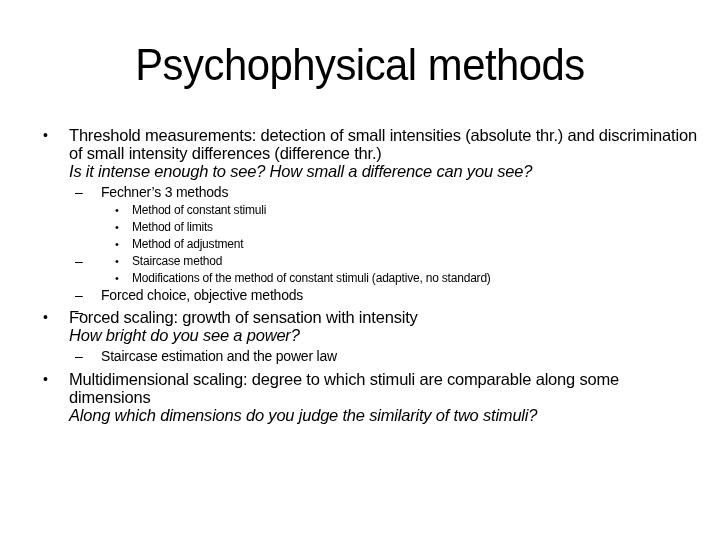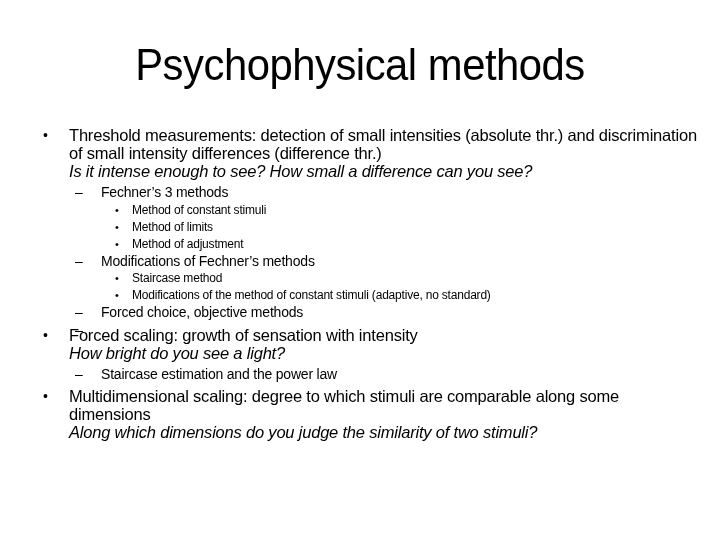--- a/index.html
+++ b/index.html
@@ -43,21 +43,20 @@
   <div class="l3">
     <span class="bul">•</span>
     <span>Method of limits</span>
   </div>
   <div class="l3">
     <span class="bul">•</span>
     <span>Method of adjustment</span>
   </div>
   <div class="l2">
     <span class="bul">–</span>
-    <span>Modifications of Fechner’s methods</span>
   </div>
   <div class="l3">
     <span class="bul">•</span>
     <span>Staircase method</span>
   </div>
   <div class="l3">
     <span class="bul">•</span>
     <span>Modifications of the method of constant stimuli (adaptive, no standard)</span>
   </div>
   <div class="l2">
@@ -68,21 +67,21 @@
     <span class="bul">–</span>
   </div>
   <div class="l2">
     <span class="bul">–</span>
   </div>
 
   <div class="gap1"></div>
   <div class="l1">
     <span class="bul">•</span>
     <b>Forced scaling:</b><span> growth of sensation with intensity</span><br>
-    <i>How bright do you see a light?</i>
+    <i>How bright do you see a power?</i>
   </div>
   <div class="gap1"></div>
   <div class="l2">
     <span class="bul">–</span>
     <span>Staircase estimation and the power law</span>
   </div>
 
   <div class="gap1"></div>
   <div class="l1">
     <span class="bul">•</span>

